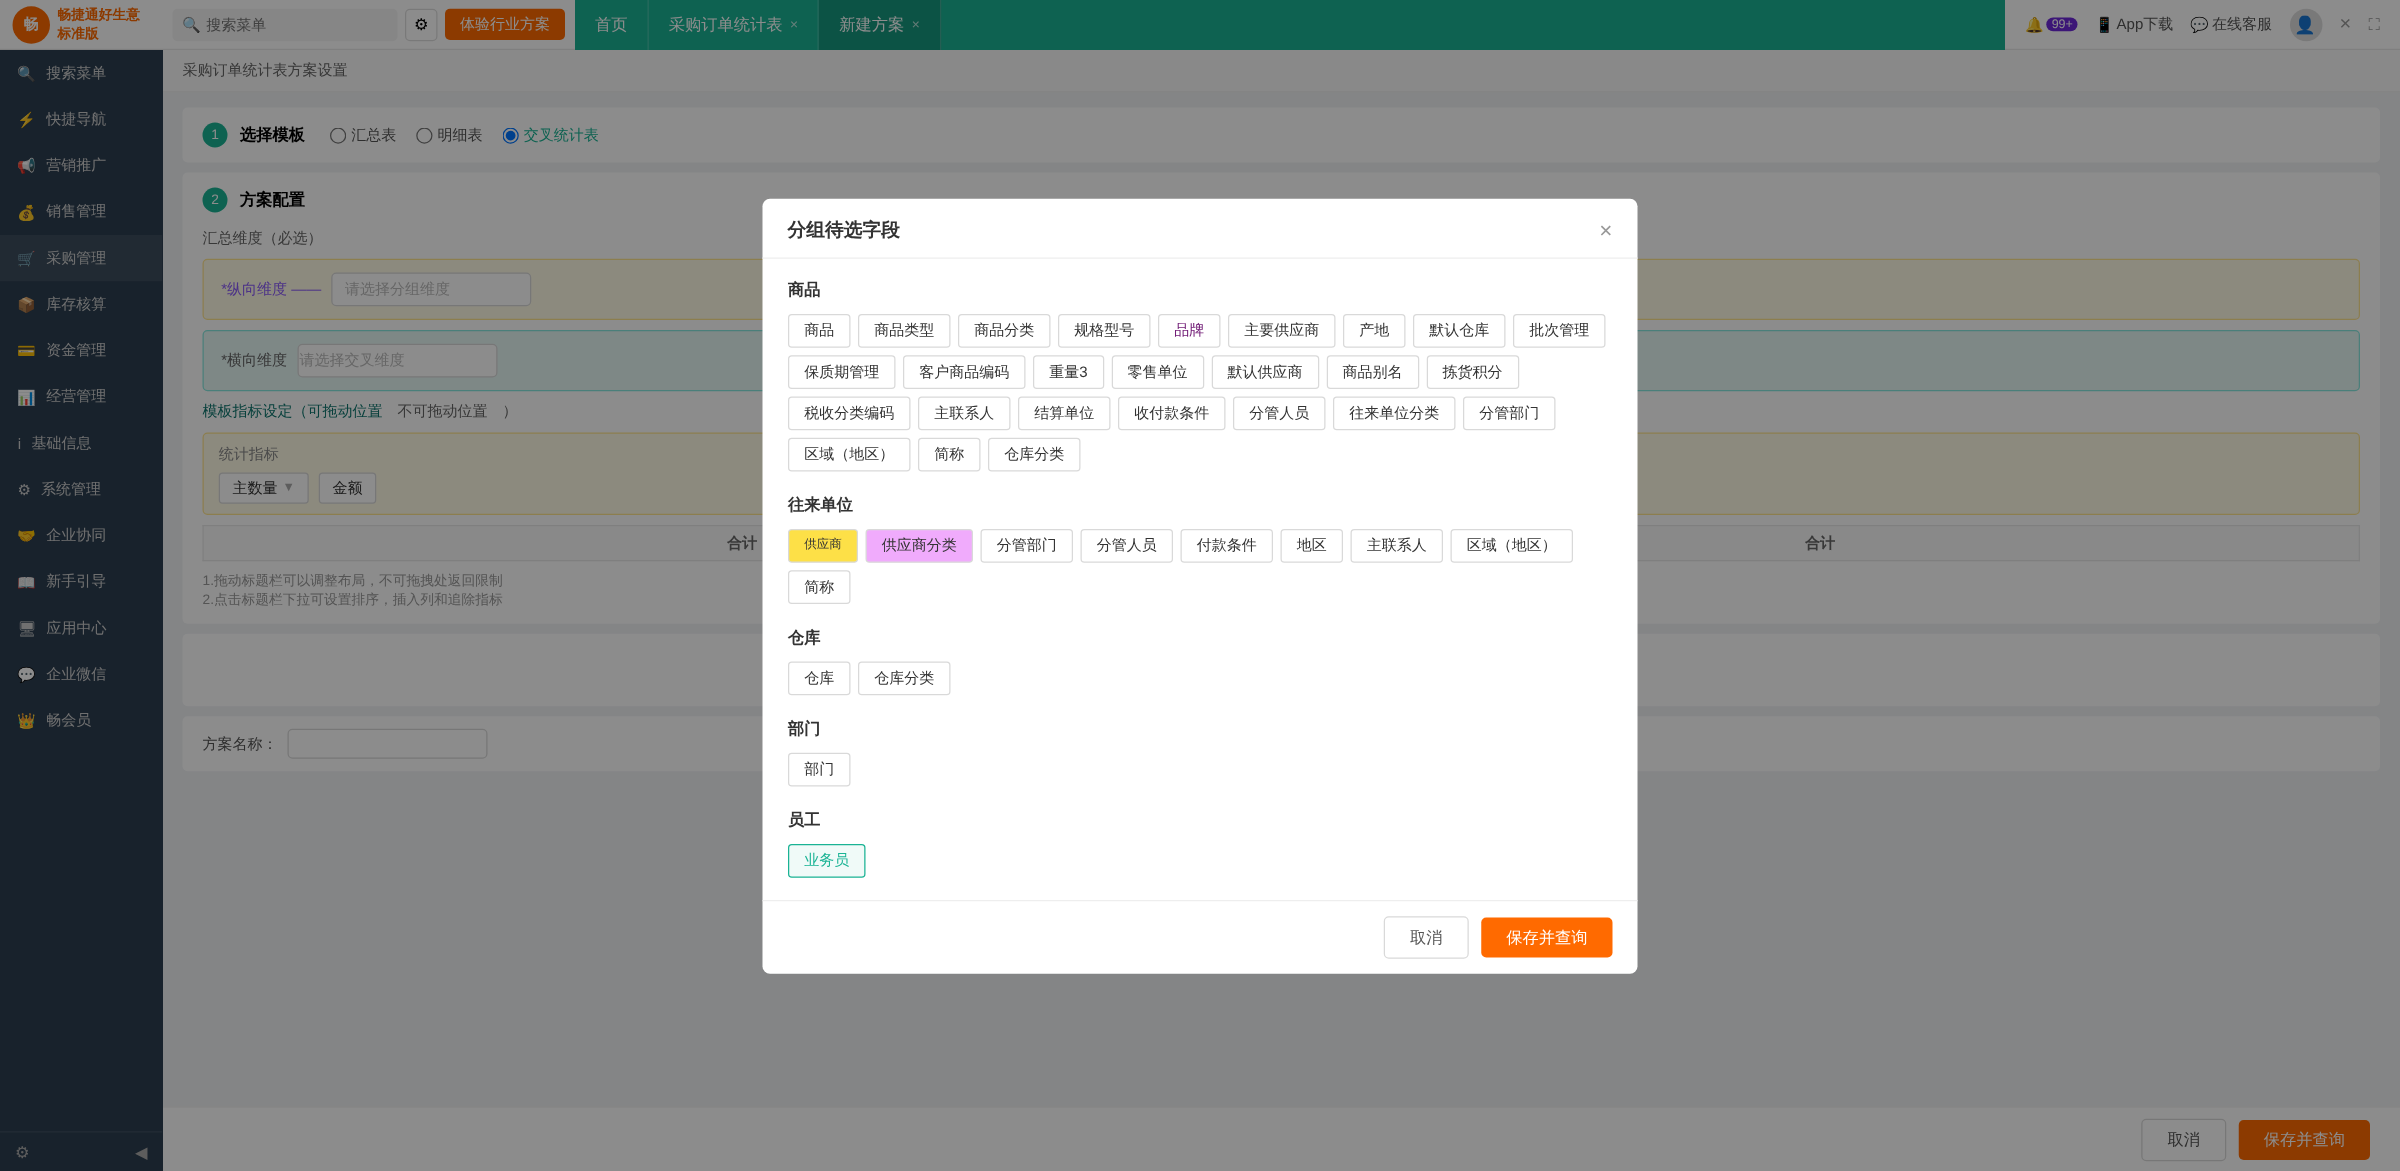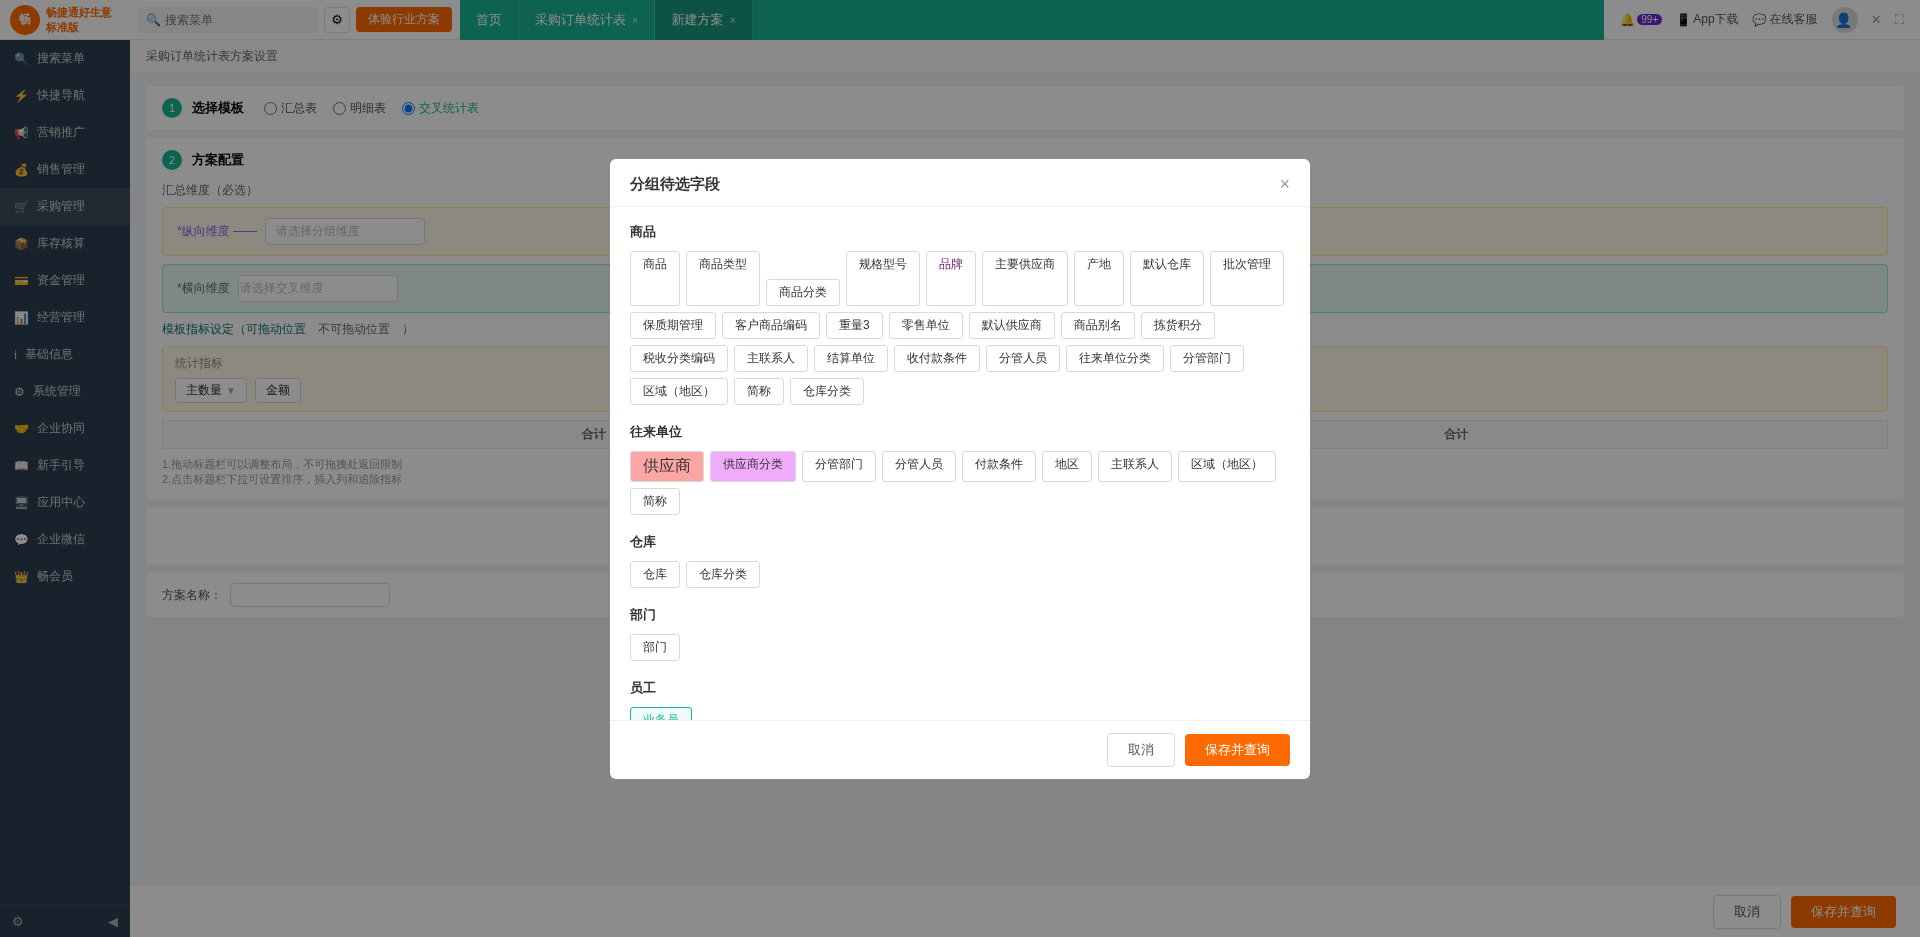--- a/index.html
+++ b/index.html
@@ -224,21 +224,21 @@
       <span style="cursor:pointer;font-size:18px;color:#999;line-height:1;">×</span>
     </div>
 
     <div style="flex:1;overflow-y:auto;padding:16px 20px;">
 
       <div style="margin-bottom:18px;">
         <div style="font-size:13px;font-weight:600;color:#333;margin-bottom:10px;">商品</div>
         <div style="display:flex;flex-wrap:wrap;gap:6px;">
           <span style="border:1px solid #d9d9d9;border-radius:3px;padding:4px 12px;font-size:12px;color:#333;cursor:pointer;background:white;">商品</span>
           <span style="border:1px solid #d9d9d9;border-radius:3px;padding:4px 12px;font-size:12px;color:#333;cursor:pointer;background:white;">商品类型</span>
-          <span style="border:1px solid #d9d9d9;border-radius:3px;padding:4px 12px;font-size:12px;color:#333;cursor:pointer;background:white;margin-top:28px;">商品分类</span>
+          <span style="border:1px solid #d9d9d9;border-radius:3px;padding:4px 12px;font-size:12px;color:#333;cursor:pointer;background:white;">商品分类</span>
           <span style="border:1px solid #d9d9d9;border-radius:3px;padding:4px 12px;font-size:12px;color:#333;cursor:pointer;background:white;">规格型号</span>
           <span style="border:1px solid #d9d9d9;border-radius:3px;padding:4px 12px;font-size:12px;color:#701a75;cursor:pointer;background:white;">品牌</span>
           <span style="border:1px solid #d9d9d9;border-radius:3px;padding:4px 12px;font-size:12px;color:#333;cursor:pointer;background:white;">主要供应商</span>
           <span style="border:1px solid #d9d9d9;border-radius:3px;padding:4px 12px;font-size:12px;color:#333;cursor:pointer;background:white;">产地</span>
           <span style="border:1px solid #d9d9d9;border-radius:3px;padding:4px 12px;font-size:12px;color:#333;cursor:pointer;background:white;">默认仓库</span>
           <span style="border:1px solid #d9d9d9;border-radius:3px;padding:4px 12px;font-size:12px;color:#333;cursor:pointer;background:white;">批次管理</span>
           <span style="border:1px solid #d9d9d9;border-radius:3px;padding:4px 12px;font-size:12px;color:#333;cursor:pointer;background:white;">保质期管理</span>
           <span style="border:1px solid #d9d9d9;border-radius:3px;padding:4px 12px;font-size:12px;color:#333;cursor:pointer;background:white;">客户商品编码</span>
           <span style="border:1px solid #d9d9d9;border-radius:3px;padding:4px 12px;font-size:12px;color:#333;cursor:pointer;background:white;">重量3</span>
           <span style="border:1px solid #d9d9d9;border-radius:3px;padding:4px 12px;font-size:12px;color:#333;cursor:pointer;background:white;">零售单位</span>
@@ -254,21 +254,21 @@
           <span style="border:1px solid #d9d9d9;border-radius:3px;padding:4px 12px;font-size:12px;color:#333;cursor:pointer;background:white;">分管部门</span>
           <span style="border:1px solid #d9d9d9;border-radius:3px;padding:4px 12px;font-size:12px;color:#333;cursor:pointer;background:white;">区域（地区）</span>
           <span style="border:1px solid #d9d9d9;border-radius:3px;padding:4px 12px;font-size:12px;color:#333;cursor:pointer;background:white;">简称</span>
           <span style="border:1px solid #d9d9d9;border-radius:3px;padding:4px 12px;font-size:12px;color:#333;cursor:pointer;background:white;">仓库分类</span>
         </div>
       </div>
 
       <div style="margin-bottom:18px;">
         <div style="font-size:13px;font-weight:600;color:#333;margin-bottom:10px;">往来单位</div>
         <div style="display:flex;flex-wrap:wrap;gap:6px;">
-          <span style="border:1px solid #d9d9d9;border-radius:3px;padding:4px 12px;font-size:16px;color:#333;cursor:pointer;background:#fca5a5;">供应商</span>
+          <span style="border:1px solid #d9d9d9;border-radius:3px;padding:4px 12px;font-size:10px;color:#333;cursor:pointer;background:#fde047;">供应商</span>
           <span style="border:1px solid #d9d9d9;border-radius:3px;padding:4px 12px;font-size:12px;color:#333;cursor:pointer;background:#f0abfc;">供应商分类</span>
           <span style="border:1px solid #d9d9d9;border-radius:3px;padding:4px 12px;font-size:12px;color:#333;cursor:pointer;background:white;">分管部门</span>
           <span style="border:1px solid #d9d9d9;border-radius:3px;padding:4px 12px;font-size:12px;color:#333;cursor:pointer;background:white;">分管人员</span>
           <span style="border:1px solid #d9d9d9;border-radius:3px;padding:4px 12px;font-size:12px;color:#333;cursor:pointer;background:white;">付款条件</span>
           <span style="border:1px solid #d9d9d9;border-radius:3px;padding:4px 12px;font-size:12px;color:#333;cursor:pointer;background:white;">地区</span>
           <span style="border:1px solid #d9d9d9;border-radius:3px;padding:4px 12px;font-size:12px;color:#333;cursor:pointer;background:white;">主联系人</span>
           <span style="border:1px solid #d9d9d9;border-radius:3px;padding:4px 12px;font-size:12px;color:#333;cursor:pointer;background:white;">区域（地区）</span>
           <span style="border:1px solid #d9d9d9;border-radius:3px;padding:4px 12px;font-size:12px;color:#333;cursor:pointer;background:white;">简称</span>
         </div>
       </div>

